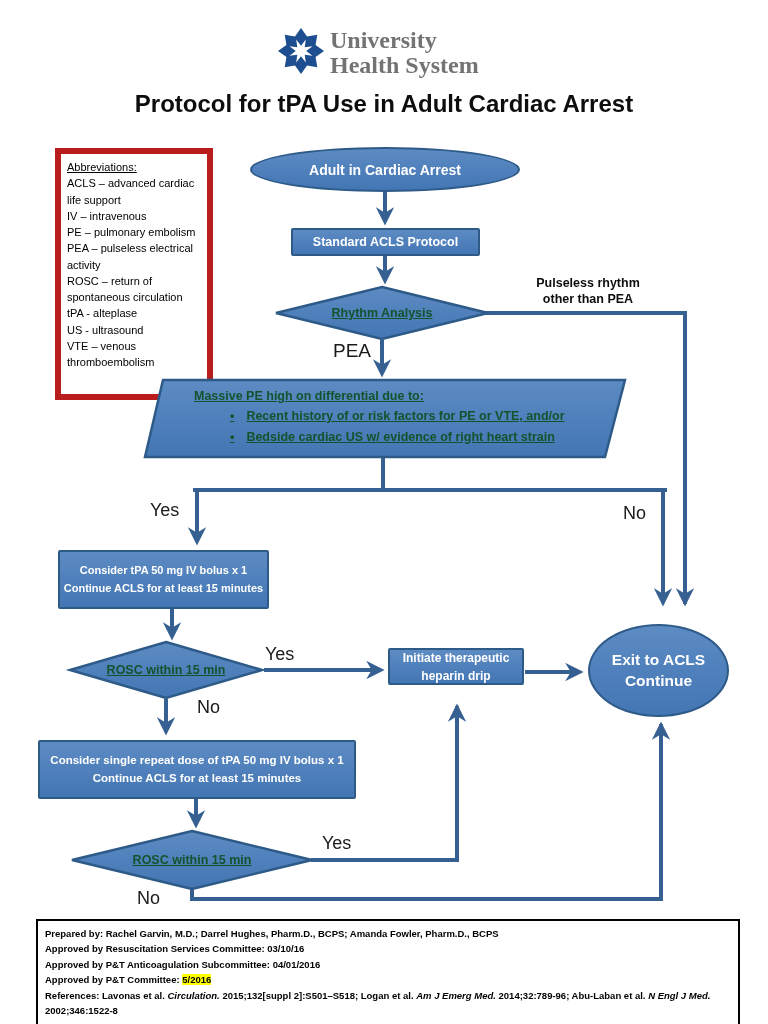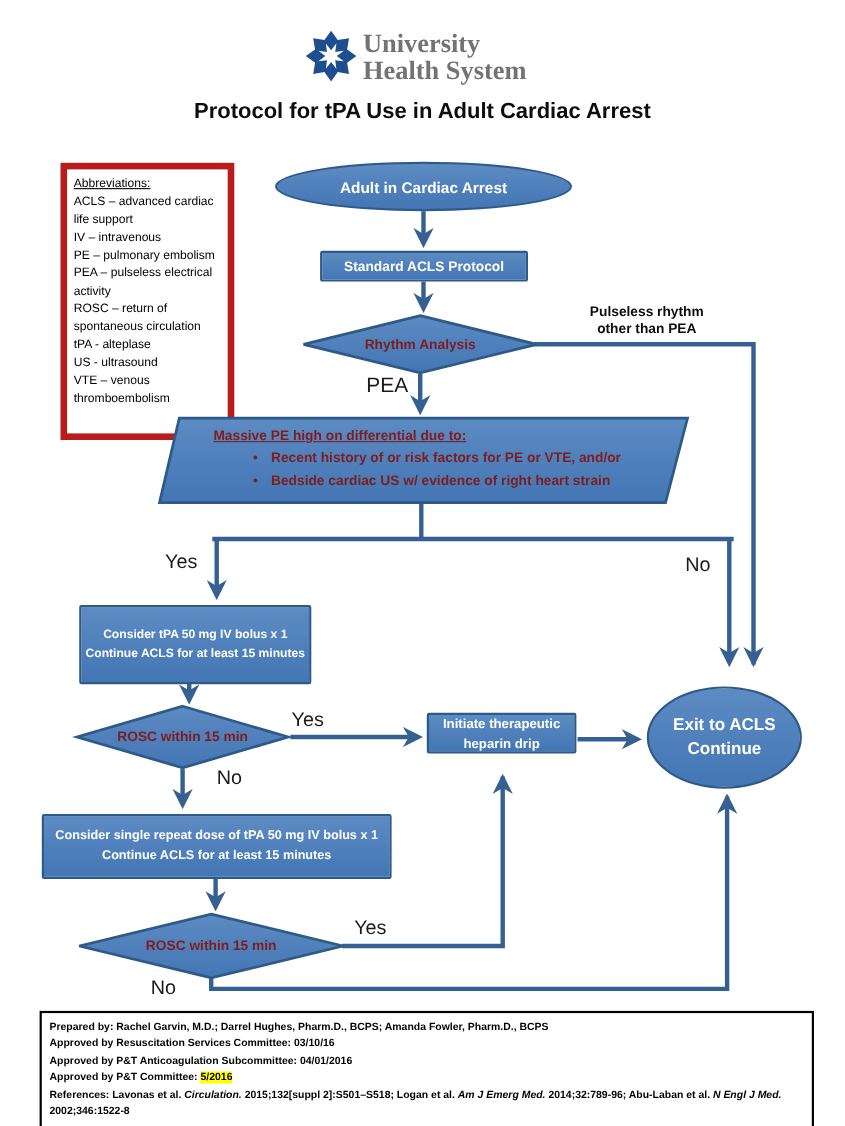--- a/index.html
+++ b/index.html
@@ -5,38 +5,38 @@
   html,body{margin:0;padding:0;background:#fff;}
   .page{position:relative;width:768px;height:1024px;background:#fff;overflow:hidden;
         font-family:"Liberation Sans",sans-serif;}
 
   
   .logo-icon{position:absolute;left:278px;top:28px;}
   .logo-text{position:absolute;left:330px;top:28px;color:#737373;
              font-family:"Liberation Serif",serif;font-weight:bold;
              font-size:24px;line-height:1.04;letter-spacing:0px;}
   .title{position:absolute;left:0;top:90px;width:768px;text-align:center;
-         font-size:20px;font-weight:bold;color:#0d0d0d;}
+         font-size:24px;font-weight:bold;color:#0d0d0d;}
 
   
   .abbrev{position:absolute;left:55px;top:148px;width:134px;border:6px solid #b91c1c;
           padding:5px 6px 24px 6px;font-size:11px;line-height:1.48;color:#000;}
   .abbrev .hd{text-decoration:underline;}
 
   
   .overlay{position:absolute;left:0;top:0;}
 
   
   .shape{position:absolute;display:flex;flex-direction:column;align-items:center;
          justify-content:center;text-align:center;color:#fff;font-weight:bold;
          background:linear-gradient(180deg,#5d8bc3,#4376b4);
          border:2.5px solid #2e5a88;box-sizing:border-box;}
   .rect{border-radius:2px;}
   .ellipse{border-radius:50%;}
-  .diamond-label,.para-text{position:absolute;color:#7f1d1d;font-weight:bold;}
+  .diamond-label,.para-text{position:absolute;color:#14532d;font-weight:bold;text-decoration:underline;}
   .diamond-label{display:flex;align-items:center;justify-content:center;text-align:center;}
 
   .para-text{left:168px;top:386px;width:448px;font-size:12.5px;line-height:1.62;}
   .para-text .pt-title{margin-left:26px;text-decoration:underline;}
   .bullet{margin-left:62px;}
   .bullet::before{content:"\2022";margin-right:12px;}
 
   
   .lbl{position:absolute;color:#1a1a1a;font-size:18px;text-align:center;}
   .lbl-bold{position:absolute;color:#0d0d0d;font-size:12.5px;font-weight:bold;
@@ -129,21 +129,21 @@
 
   <div class="para-text">
     <div class="pt-title">Massive PE high on differential due to:</div>
     <div class="bullet">Recent history of or risk factors for PE or VTE, and/or</div>
     <div class="bullet">Bedside cardiac US w/ evidence of right heart strain</div>
   </div>
 
   <div class="lbl" style="left:150px;top:500px;">Yes</div>
   <div class="lbl" style="left:623px;top:503px;">No</div>
 
-  <div class="shape rect" style="left:72px;top:550px;width:211px;height:72px;font-size:11px;line-height:1.55;">
+  <div class="shape rect" style="left:58px;top:550px;width:211px;height:59px;font-size:11px;line-height:1.55;">
     <div>Consider tPA 50 mg IV bolus x 1</div>
     <div>Continue ACLS for at least 15 minutes</div>
   </div>
 
   <div class="diamond-label" style="left:70px;top:642px;width:192px;height:56px;font-size:12.5px;">ROSC within 15 min</div>
 
   <div class="lbl" style="left:265px;top:644px;">Yes</div>
   <div class="lbl" style="left:197px;top:697px;">No</div>
 
   <div class="shape rect" style="left:388px;top:648px;width:136px;height:37px;font-size:12px;line-height:1.5;">

